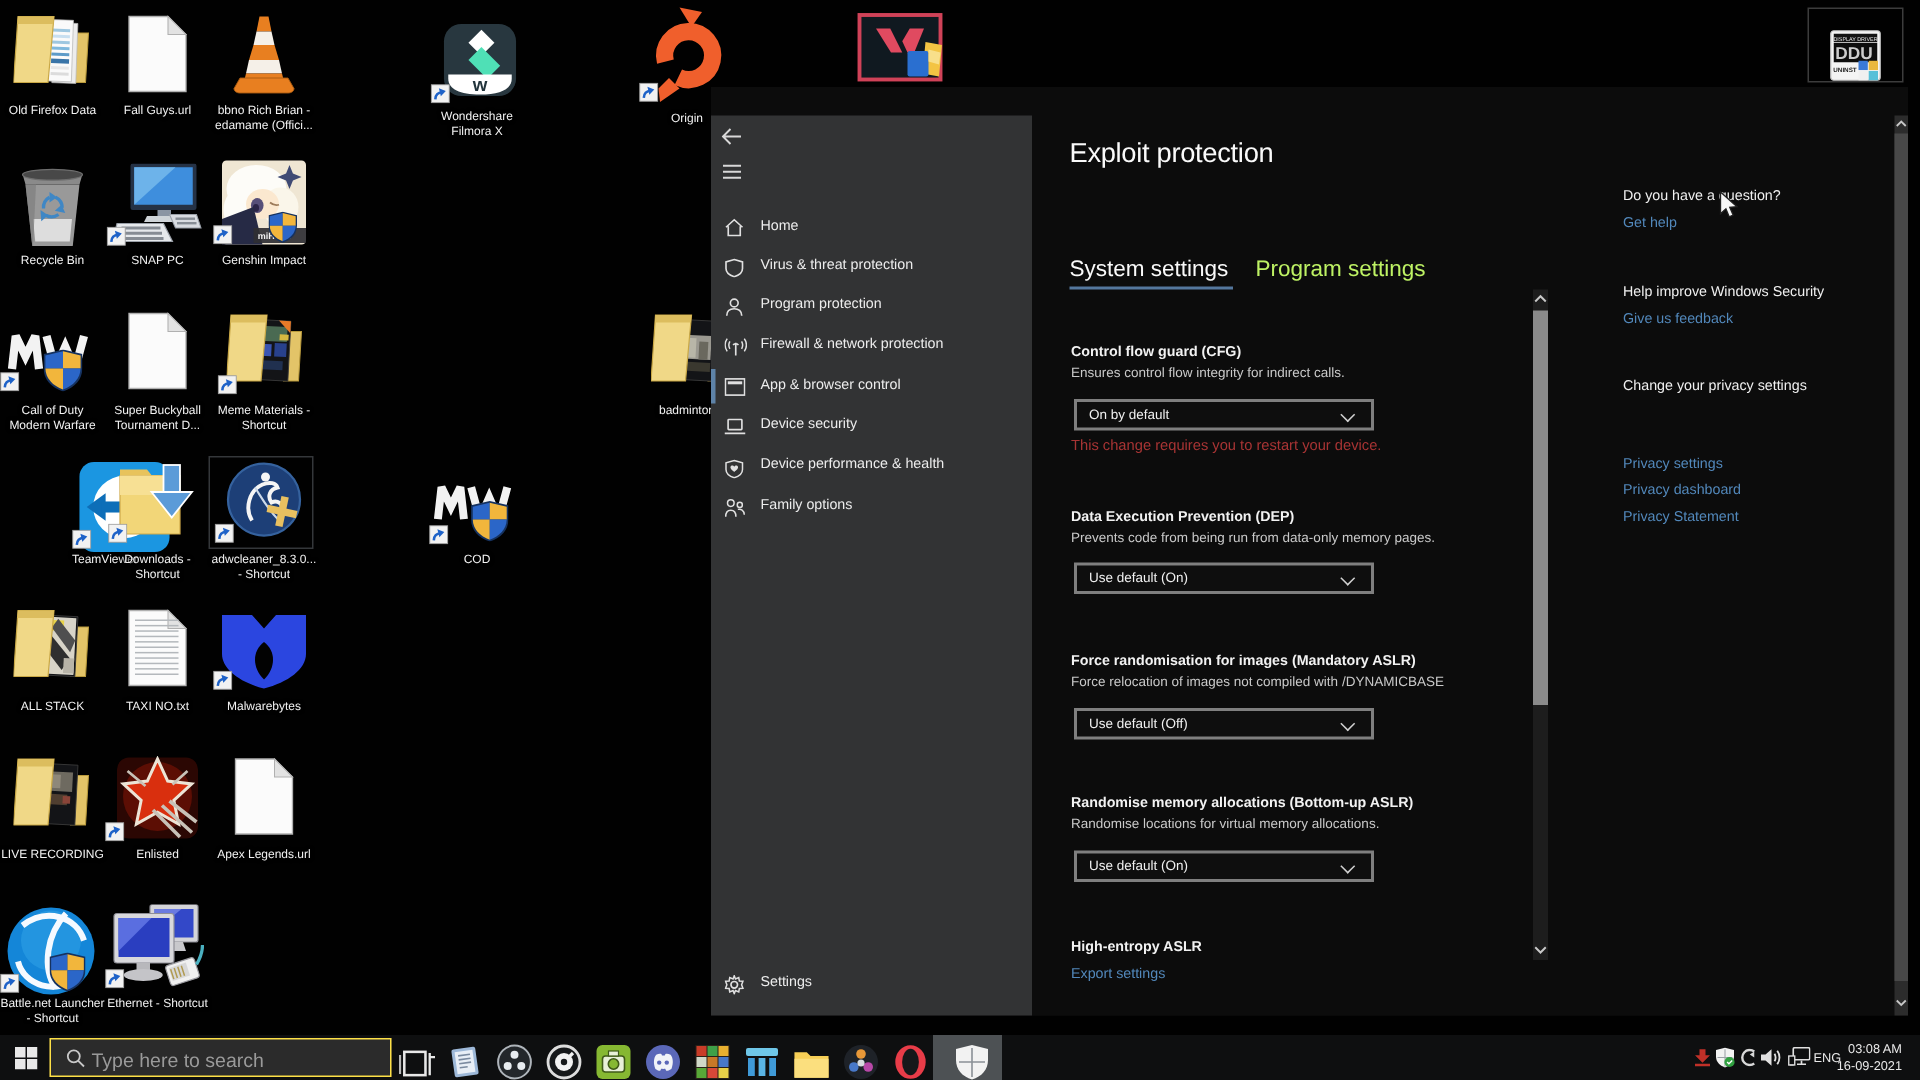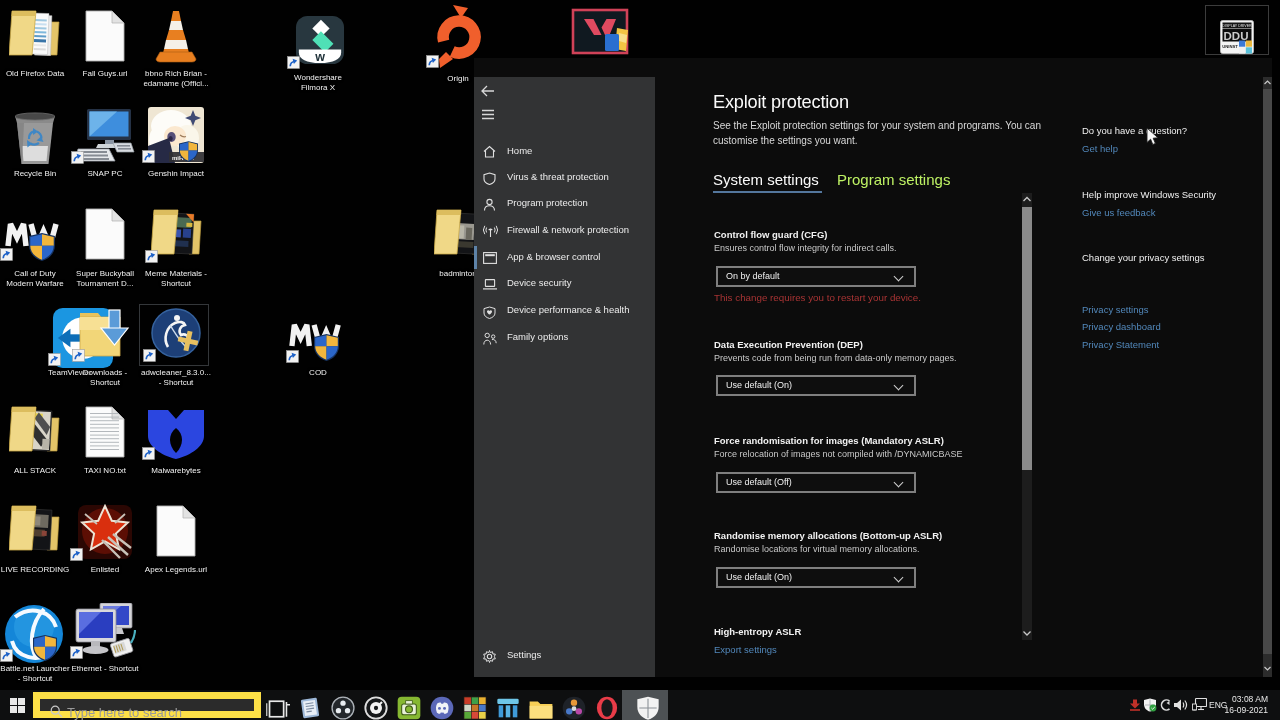--- a/index.html
+++ b/index.html
@@ -8,21 +8,21 @@
   #screen { position:relative; width:1280px; height:720px; background:#010101; }
 
   
   .cell { position:absolute; width:70px; text-align:center; }
   .ic { position:relative; height:58px; }
   .lbl { margin-top:3px; font-size:8px; line-height:9.5px; color:#f2f2f2; text-shadow:0 1px 2px #000,0 0 3px #000; letter-spacing:0; }
 
   
   #win { position:absolute; left:474px; top:58px; width:798px; height:619px; background:#0c0c0c; z-index:10; }
   #titlebar { position:absolute; left:0; top:0; width:100%; height:19px; background:#030303; color:#e8e8e8; font-size:8px; }
-  #sidebar { position:absolute; left:0; top:19px; width:181px; bottom:0; background:#323334; }
+  #sidebar { position:absolute; left:0; top:19px; width:214px; bottom:0; background:#323334; }
   .nav { position:absolute; left:33px; color:#ececec; font-size:9.5px; white-space:nowrap; }
   .navic { position:absolute; left:9px; }
   #content { position:absolute; left:214px; top:19px; right:0; bottom:0; background:#0c0c0c; }
   .link { color:#5288bb; }
   .h2 { font-weight:bold; font-size:9.5px; color:#f2f2f2; }
   .sub { font-size:9px; color:#c9c9c9; }
   .dd { position:absolute; left:28px; width:200px; height:21px; border:2px solid #7f7f7f; background:#0e0e0e; color:#f0f0f0; font-size:9px; line-height:17px; padding-left:8px; }
   .chev { position:absolute; right:12px; top:5px; width:7px; height:7px; border-right:1.6px solid #d0d0d0; border-bottom:1.6px solid #d0d0d0; transform:rotate(45deg); }
 
   
@@ -567,21 +567,20 @@
       <div class="nav" style="top:253.6px;">Family options</div>
 
       <svg class="navic" style="top:573px;" width="13" height="13" viewBox="0 0 13 13">
           <circle cx="6.5" cy="6.5" r="2.2" stroke="#e0e0e0" stroke-width="1.1" fill="none"></circle>
           <path d="M6.5,0.5 L7.3,2.6 L9.5,1.7 L9.9,4 L12.3,4.1 L11.4,6.5 L12.3,8.9 L9.9,9 L9.5,11.3 L7.3,10.4 L6.5,12.5 L5.7,10.4 L3.5,11.3 L3.1,9 L0.7,8.9 L1.6,6.5 L0.7,4.1 L3.1,4 L3.5,1.7 L5.7,2.6 Z" stroke="#e0e0e0" stroke-width="1" fill="none"></path>
         </svg>
       <div class="nav" style="top:572px;">Settings</div>
     </div>
     <div id="content">
       <div class="abs" style="left:25px;top:15px;font-size:18.2px;letter-spacing:-0.2px;color:#fafafa;">Exploit protection</div>
-      <div class="abs" style="left:25px;top:42px;width:340px;font-size:10px;line-height:14.5px;color:#d8d8d8;">See the Exploit protection settings for your system and programs. You can customise the settings you want.</div>
 
       <div class="abs" style="left:25px;top:94px;font-size:15px;color:#fafafa;">System settings</div>
       <div class="abs" style="left:25px;top:113.5px;width:109px;height:2px;background:#54779d;"></div>
       <div class="abs" style="left:149px;top:94px;font-size:15px;color:#bef264;">Program settings</div>
 
       <div class="h2 abs" style="left:26px;top:152px;">Control flow guard (CFG)</div>
       <div class="sub abs" style="left:26px;top:166px;">Ensures control flow integrity for indirect calls.</div>
       <div class="dd" style="top:189px;">On by default<span class="chev"></span></div>
       <div class="abs" style="left:26px;top:214.5px;font-size:9.8px;color:#a83434;">This change requires you to restart your device.</div>
 
@@ -631,21 +630,21 @@
 
   <div id="taskbar">
     <svg class="abs" style="left:10px;top:8px" width="15" height="15" viewBox="0 0 15 15">
         <g fill="#e8e8e8">
           <rect x="0" y="0" width="7" height="7"></rect>
           <rect x="8" y="0" width="7" height="7"></rect>
           <rect x="0" y="8" width="7" height="7"></rect>
           <rect x="8" y="8" width="7" height="7"></rect>
         </g>
       </svg>
-    <div class="abs" style="left:33px;top:2px;width:228px;height:26px;background:#2b2b2b;border:7px solid #fde047;">
+    <div class="abs" style="left:33px;top:2px;width:228px;height:26px;background:#2b2b2b;border:1px solid #fde047;">
       <svg class="abs" style="left:10px;top:6px" width="13" height="13" viewBox="0 0 13 13">
           <circle cx="5.2" cy="5.2" r="4" stroke="#c8c8c8" stroke-width="1.2" fill="none"></circle>
           <path d="M8.2,8.2 L12,12" stroke="#c8c8c8" stroke-width="1.2"></path>
         </svg>
       <span class="abs" style="left:27px;top:6px;font-size:13px;color:#9a9a9a;">Type here to search</span>
     </div>
 
     <svg class="tbic" style="left:266px;top:7px" width="17" height="16" viewBox="0 0 17 16">
         <rect x="2.5" y="2.5" width="10" height="11" stroke="#e8e8e8" stroke-width="1.2" fill="none"></rect>
         <path d="M14.5,3 V13.5 M15,5 L17,5" stroke="#e8e8e8" stroke-width="1.1"></path>

